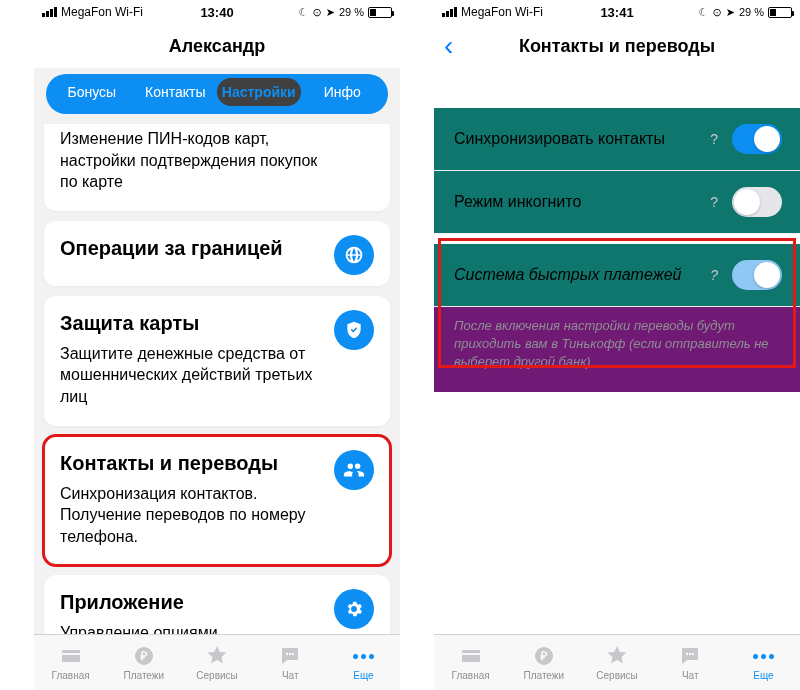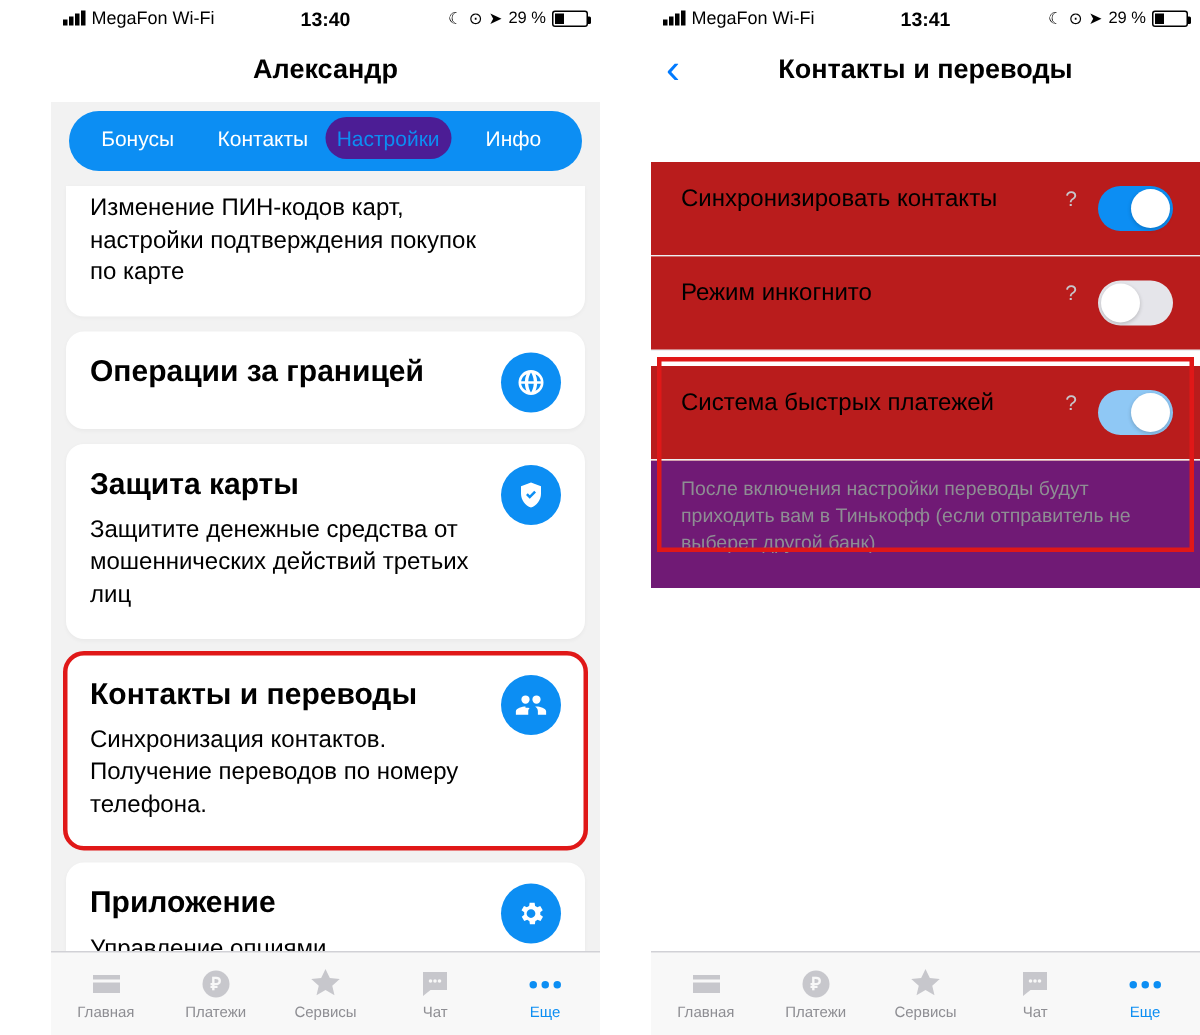--- a/index.html
+++ b/index.html
@@ -80,23 +80,23 @@
   .segbar .seg {
     flex: 1;
     text-align: center;
     color: #fff;
     font-size: 14px;
     font-weight: 500;
     padding: 6px 0;
     border-radius: 18px;
   }
   .segbar .seg.active {
-    background: #4c1d95;
+    background: #404040;
     color: #0c8ef3;
-    font-weight: 400;
+    font-weight: 700;
   }
 
   
   .content {
     flex: 1;
     overflow-y: hidden;
     padding: 0 10px;
   }
   .card {
     background: #fff;
@@ -142,23 +142,24 @@
     outline-offset: -1px;
   }
 
   
   .settings {
     flex: 1;
     padding-top: 40px;
   }
   .setrow {
     display: flex;
+    align-items: center;
     padding: 16px 18px 16px 20px;
     border-bottom: 1px solid #eceff1;
-    background: #b91c1c;
+    background: #0f766e;
     position: relative;
   }
   .setrow .label {
     flex: 1;
     font-size: 16px;
     color: #000;
   }
   .setrow .help {
     color: #c7c7cc;
     font-size: 14px;
@@ -378,21 +379,21 @@
         </div>
     </div>
     <div class="setrow">
       <div class="label">Режим инкогнито</div>
       <div class="help">?</div>
       <div class="toggle">
           <div class="knob"></div>
         </div>
     </div>
 
-    <div style="position:relative;">
+    <div style="position:relative;font-style:italic;">
       <div class="setrow" style="border-top:10px solid #fff;">
         <div class="label">Система быстрых платежей</div>
         <div class="help">?</div>
         <div class="toggle on dim">
             <div class="knob"></div>
           </div>
       </div>
       <div class="setfoot">После включения настройки переводы будут приходить вам в Тинькофф (если отправитель не выберет другой банк)</div>
       <div class="highlight-box" style="left:4px; right:4px; top:4px; height:130px;"></div>
     </div>

